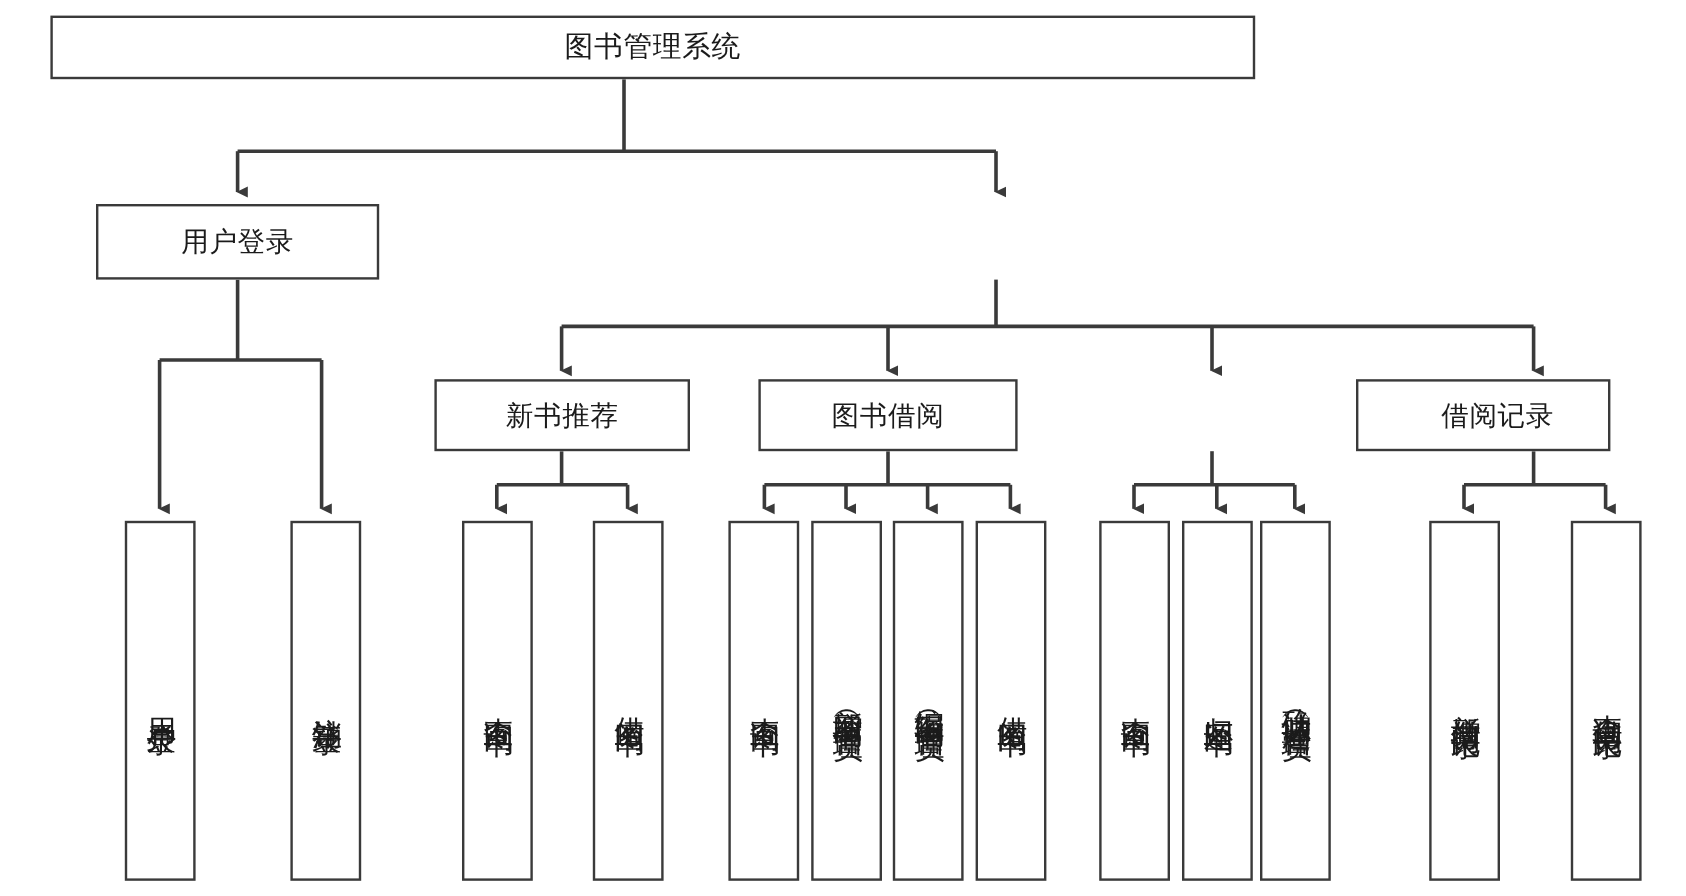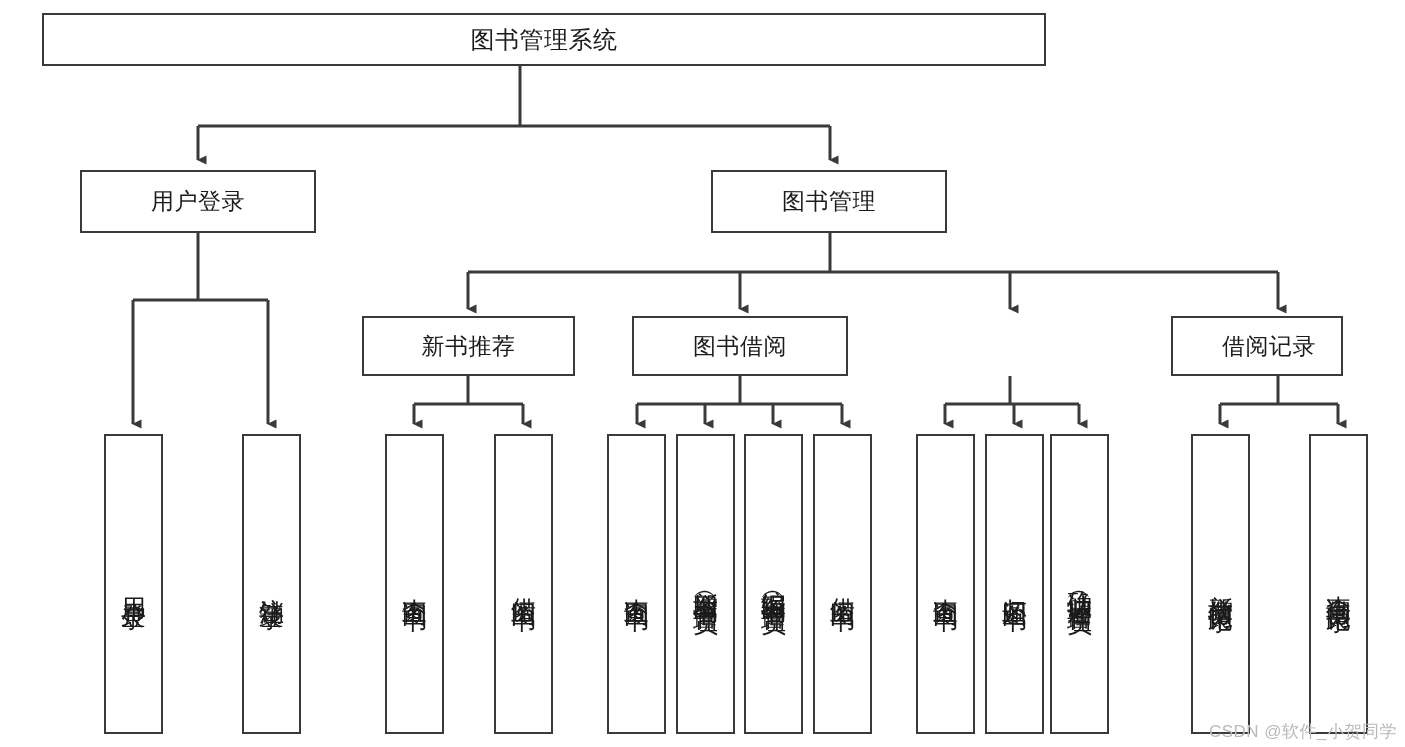--- a/index.html
+++ b/index.html
@@ -138,34 +138,31 @@
   </svg>
 
   <div class="node h root" style="left:18px; top:13px; width:1004px; height:53px;margin-left:24px;">
     <span class="label">图书管理系统</span>
   </div>
 
   <div class="node h" style="left:80px; top:170px; width:236px; height:63px;">
     <span class="label">用户登录</span>
   </div>
 
-  <div class="node h" style="left:711px; top:170px; width:236px; height:63px;">
-    <span class="label">图书管理</span>
-  </div>
 
   <div class="node h" style="left:632px; top:316px; width:216px; height:60px;">
     <span class="label">图书借阅</span>
   </div>
 
   <div class="node h" style="left:362px; top:316px; width:213px; height:60px;">
     <span class="label">新书推荐</span>
   </div>
 
 
-  <div class="node h" style="left:1171px; top:316px; width:172px; height:60px;padding-left:24px;">
+  <div class="node h" style="left:1130px; top:316px; width:212px; height:60px;padding-left:24px;">
     <span class="label">借阅记录</span>
   </div>
 
   <div class="node v" style="left:104px; top:434px; width:59px; height:300px;">
     <span class="vwrap">
       <span class="label">用户登录</span>
     </span>
   </div>
 
   <div class="node v" style="left:242px; top:434px; width:59px; height:300px;">
@@ -233,15 +230,14 @@
       <span class="label">新增借阅记录</span>
     </span>
   </div>
 
   <div class="node v" style="left:1309px; top:434px; width:59px; height:300px;">
     <span class="vwrap">
       <span class="label">查询借阅记录</span>
     </span>
   </div>
 
-  <div id="watermark">CSDN @软件_小贺同学</div>
 
 </div>
 
 </body></html>

